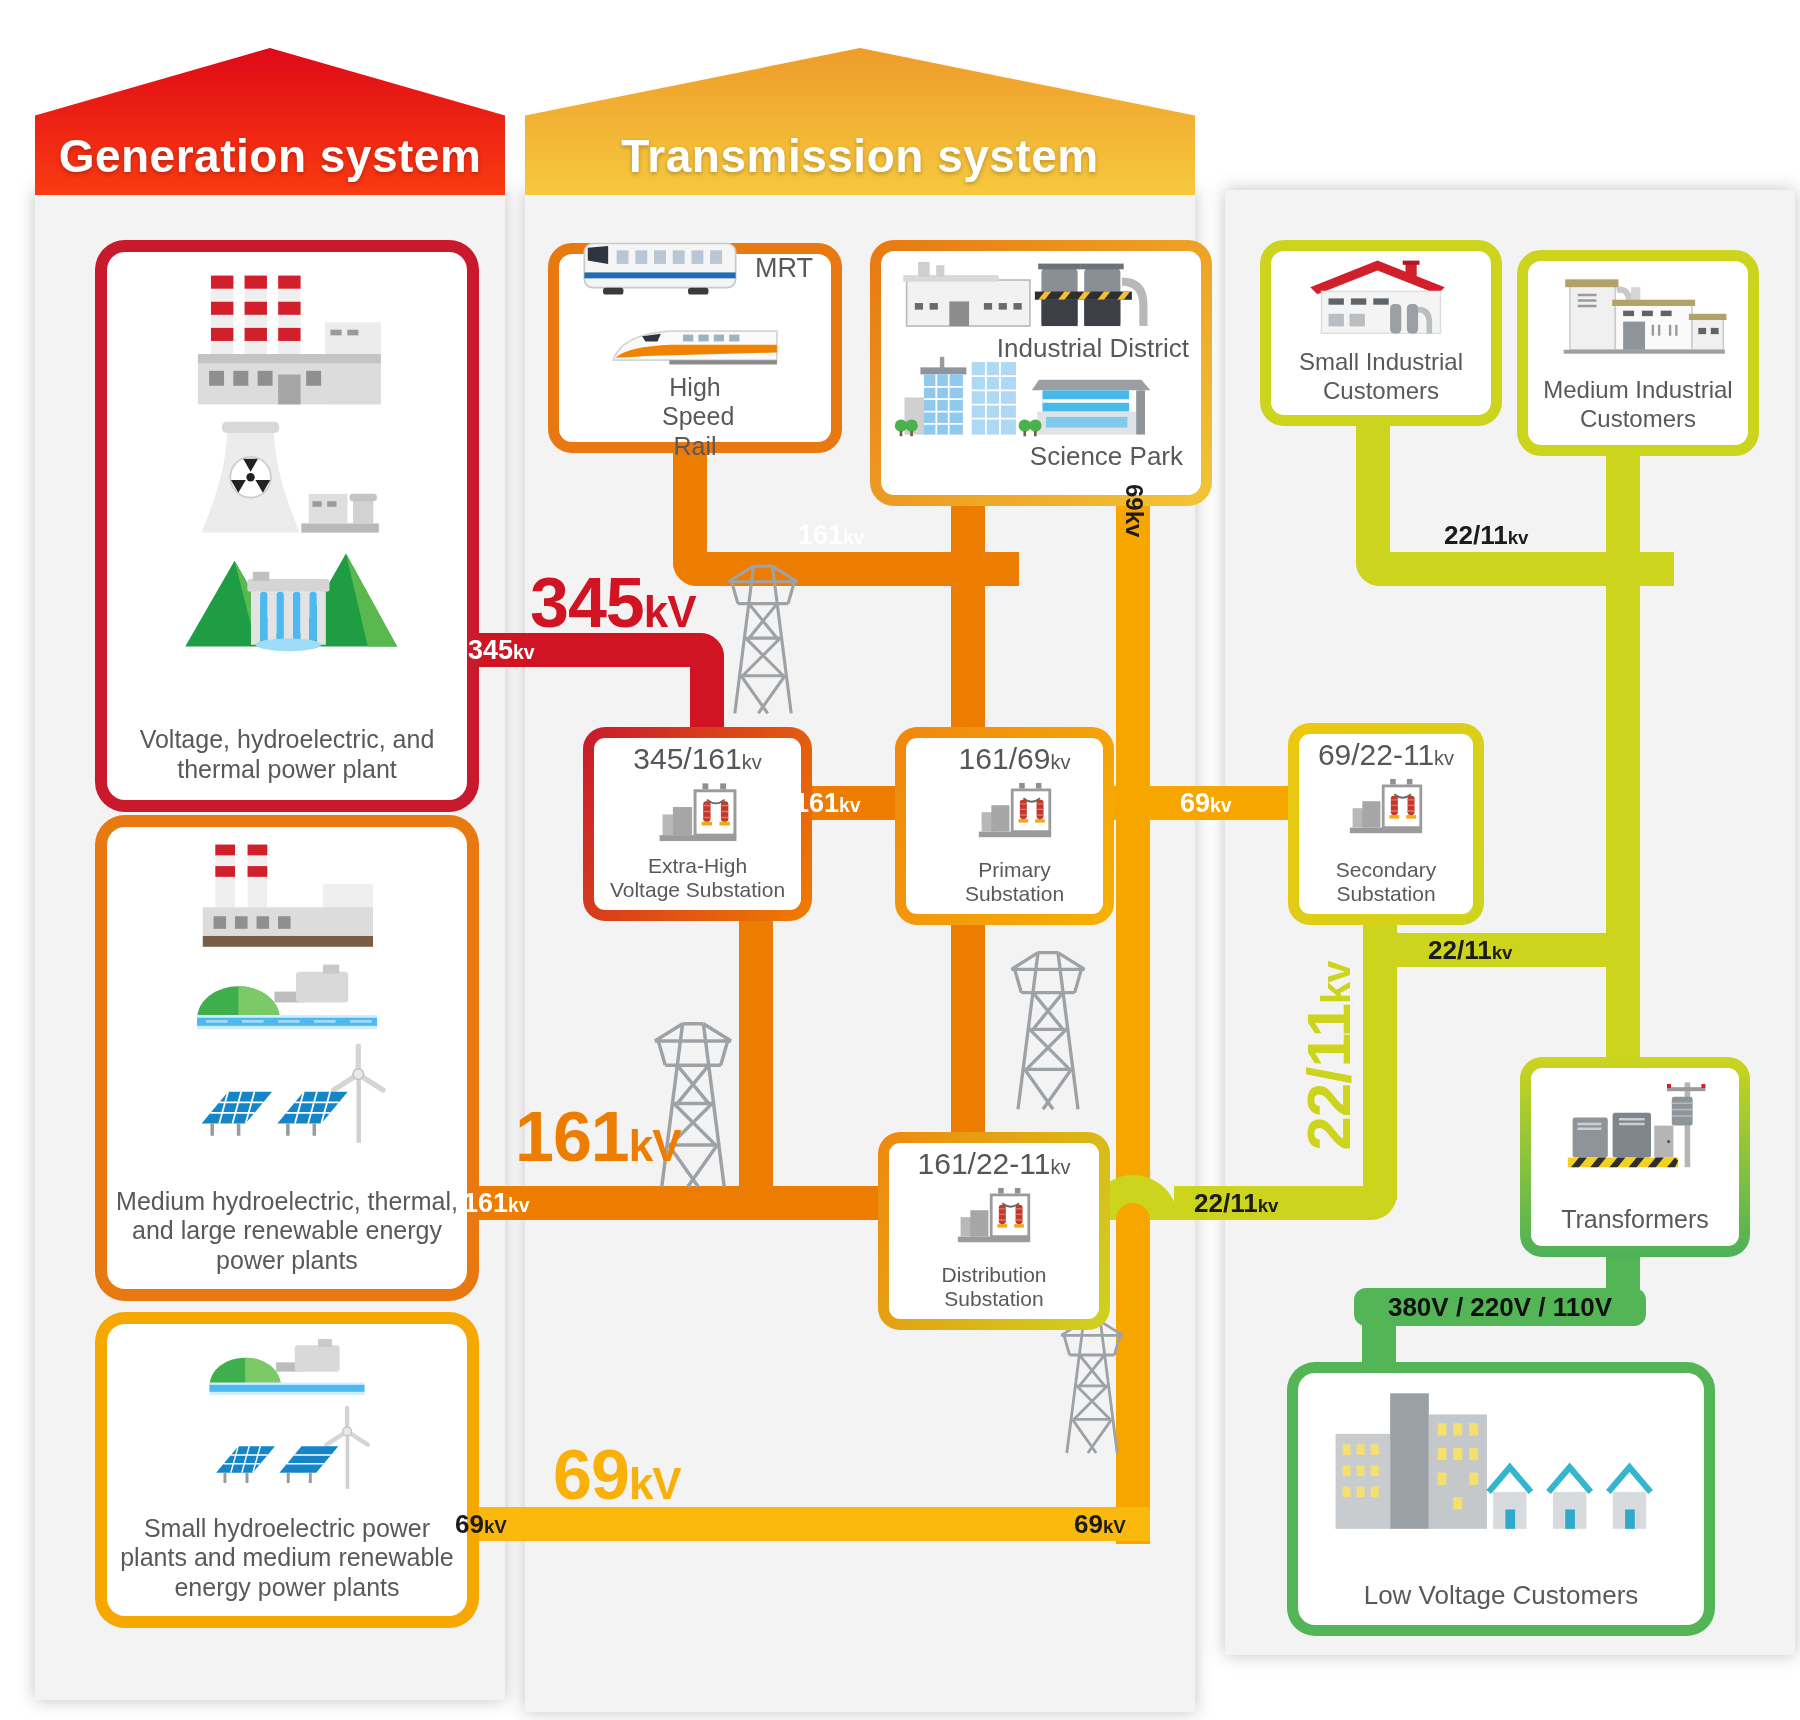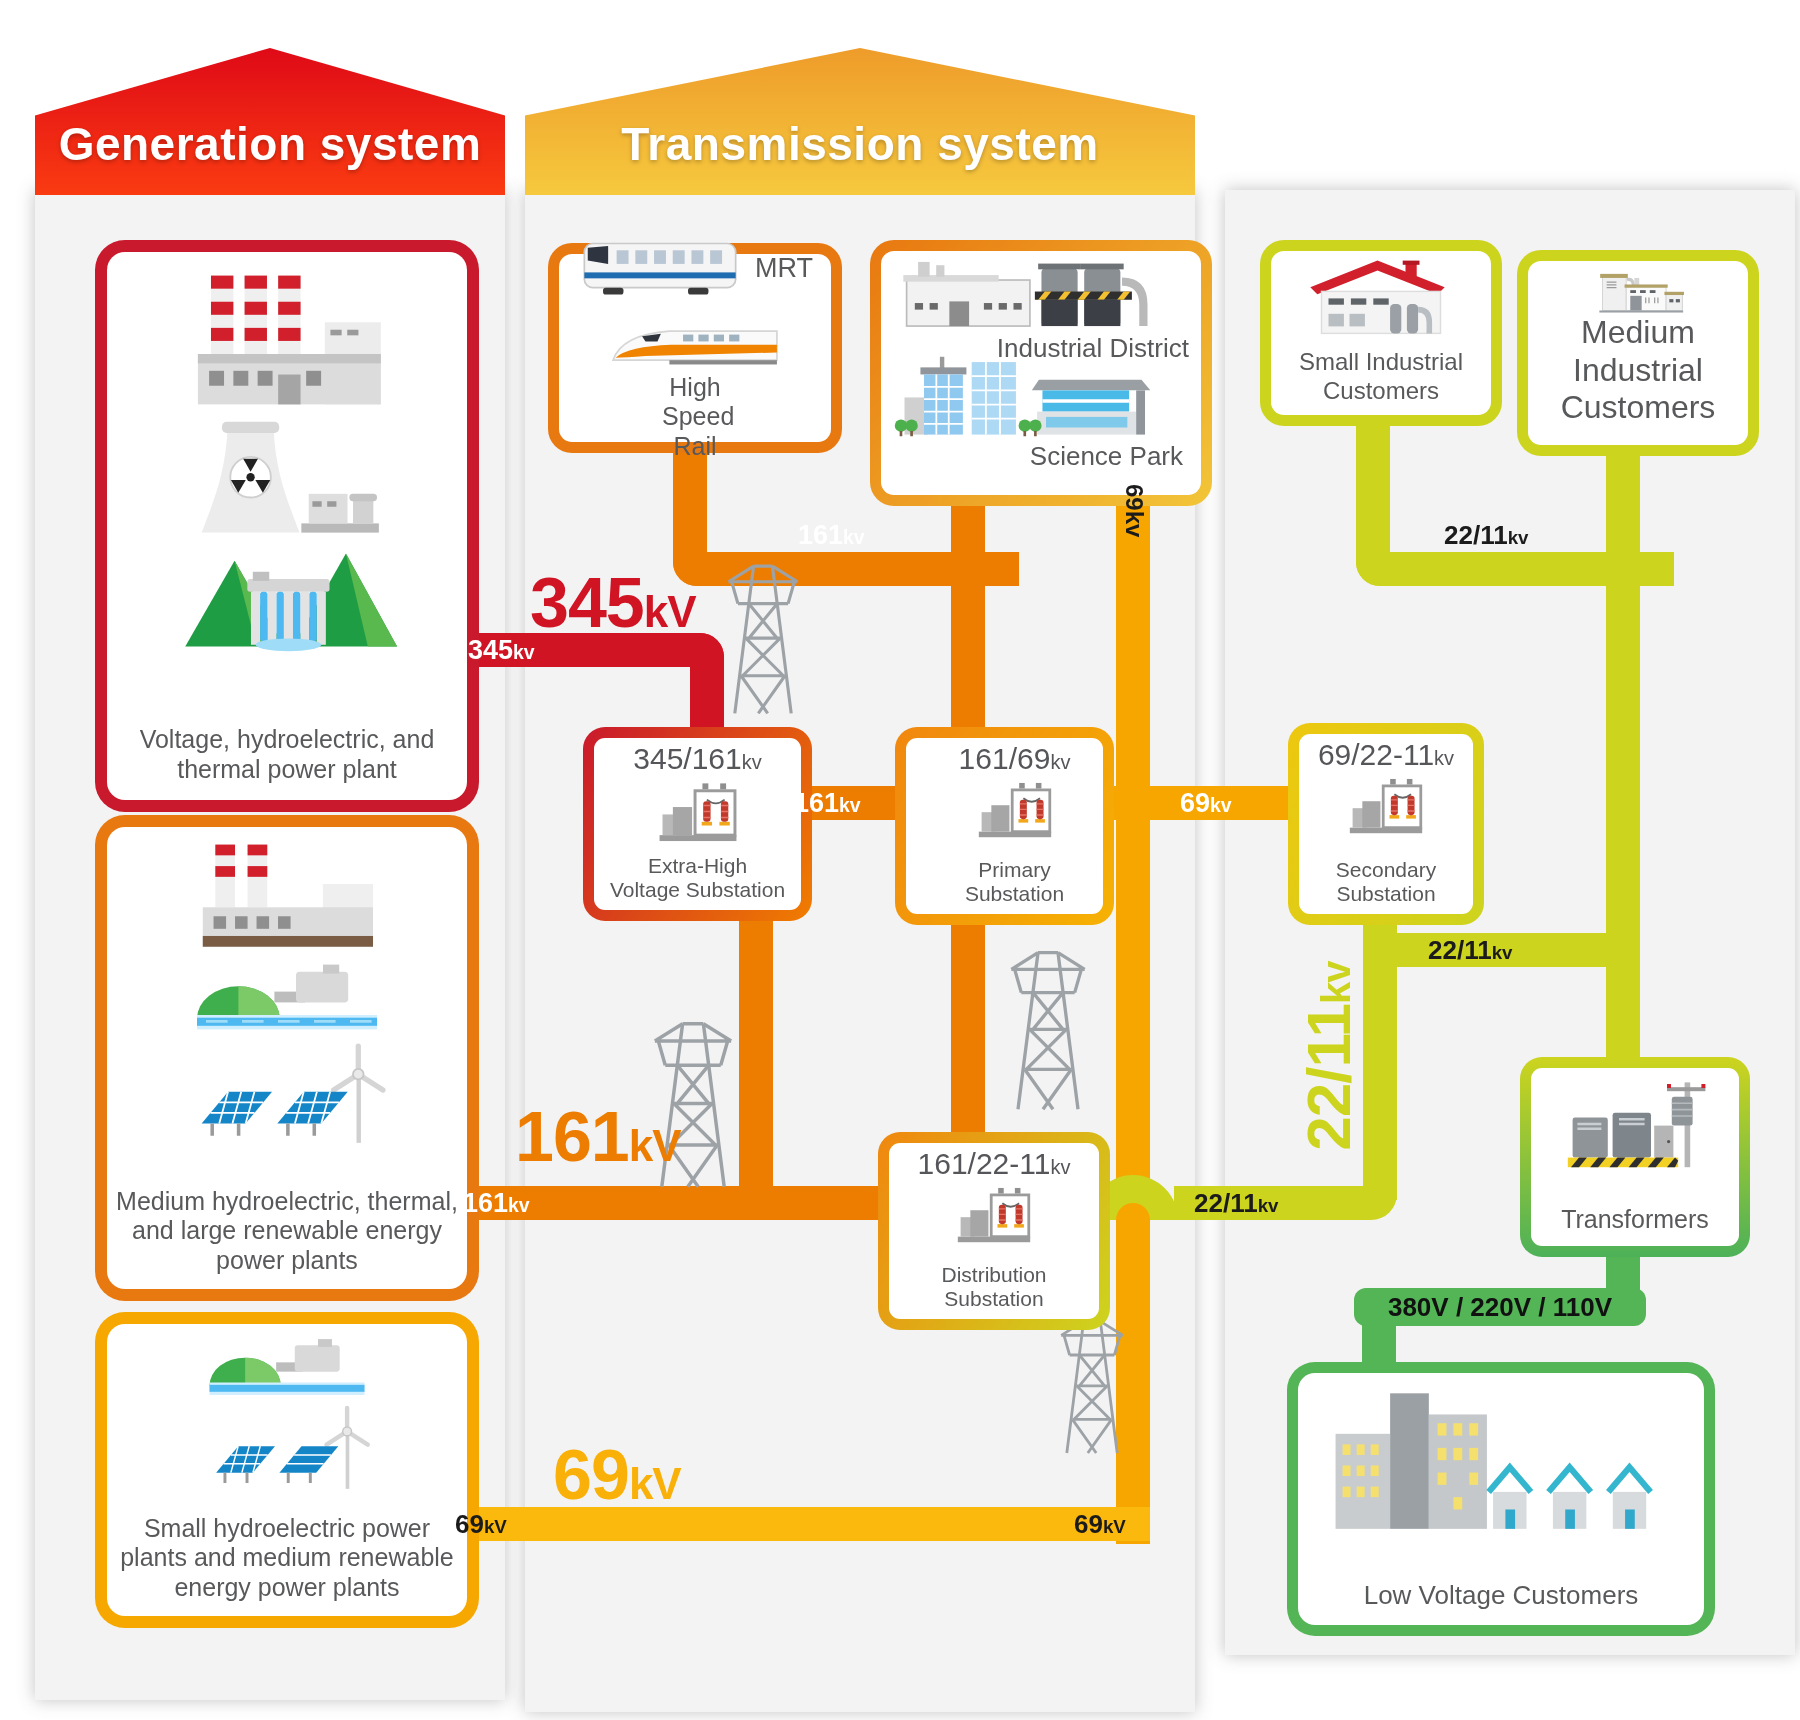--- a/index.html
+++ b/index.html
@@ -1,21 +1,21 @@
 <!DOCTYPE html>
 <html><head>
 <meta charset="utf-8">
 <style>
   html,body{margin:0;padding:0;background:#fff;}
   #stage{position:relative;width:1800px;height:1720px;background:#fff;overflow:hidden;
          font-family:"Liberation Sans",sans-serif;color:#58595b;}
   .panel{position:absolute;background:#f3f3f4;box-shadow:0 0 16px rgba(80,80,80,.35);z-index:0;}
   .banner{position:absolute;height:147px;clip-path:polygon(0 46%,50% 0,100% 46%,100% 100%,0 100%);
           display:flex;align-items:flex-end;justify-content:center;z-index:2;}
-  .banner .t{color:#fff;font-size:46px;font-weight:bold;line-height:1;padding-bottom:28px;
+  .banner .t{color:#fff;font-size:46px;font-weight:bold;line-height:1;padding-bottom:16px;
              text-shadow:0 2px 4px rgba(0,0,0,.25);letter-spacing:.5px;}
   .line{position:absolute;z-index:1;}
   .lshape{position:absolute;z-index:1;background:transparent;}
   .pylon{position:absolute;z-index:2;}
   .box{position:absolute;z-index:3;border:12px solid transparent;border-radius:30px;
        background:linear-gradient(#fff,#fff) padding-box, var(--bd) border-box;
        display:flex;flex-direction:column;align-items:center;}
   .cap{font-size:25px;line-height:1.18;text-align:center;color:#58595b;font-weight:400;}
   .vlbl{position:absolute;z-index:5;height:34px;line-height:34px;font-weight:bold;white-space:nowrap;}
   .vlbl.w{color:#fff;font-size:27px;}
@@ -501,21 +501,21 @@
           <path d="M134 70 v14 M142 70 v14 M156 70 v14 M164 70 v14"></path>
         </g>
       <rect x="184" y="62" width="40" height="40" fill="#f0f0f0" stroke="#ccc" stroke-width="2"></rect>
       <rect x="180" y="56" width="48" height="8" fill="#b3a268"></rect>
       <g fill="#5f6468">
           <rect x="192" y="74" width="10" height="8"></rect>
           <rect x="208" y="74" width="10" height="8"></rect>
         </g>
       <rect x="20" y="102" width="206" height="5" fill="#9aa0a5"></rect>
     </svg>
-    <div class="cap" style="margin-top:auto;padding-bottom:18px;font-size:32px;">
+    <div class="cap" style="margin-top:auto;padding-bottom:12px;font-size:24px;">
       <div>Medium Industrial</div>
       <div>Customers</div>
     </div>
   </div>
 
   <div class="box" style="--bd:linear-gradient(180deg,#cdd41e,#4db158);left:1520px;top:1057px;width:208px;height:178px;border-width:11px;border-radius:22px;">
     <svg class="icon" width="162" height="100" viewBox="0 0 180 125" style="margin-top:8px;">
       <rect x="152" y="8" width="7" height="106" fill="#b5b5b5"></rect>
       <rect x="130" y="14" width="48" height="5" fill="#9a9a9a"></rect>
       <rect x="130" y="10" width="5" height="5" fill="#d1202c"></rect>

